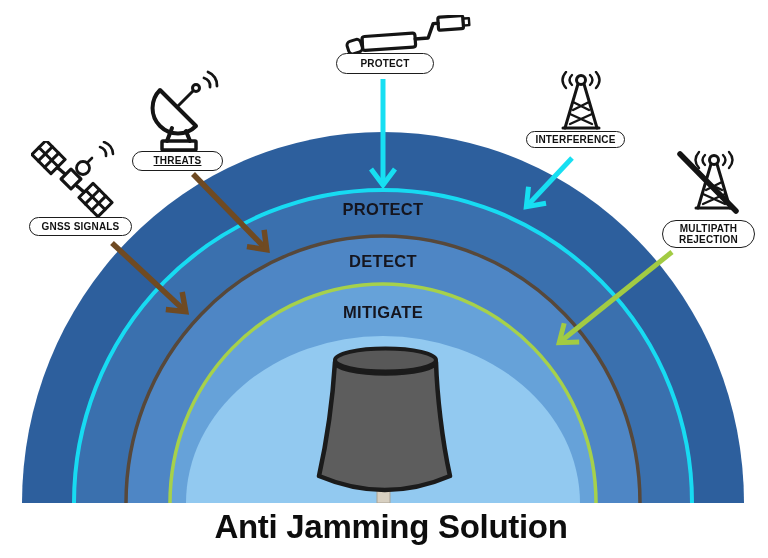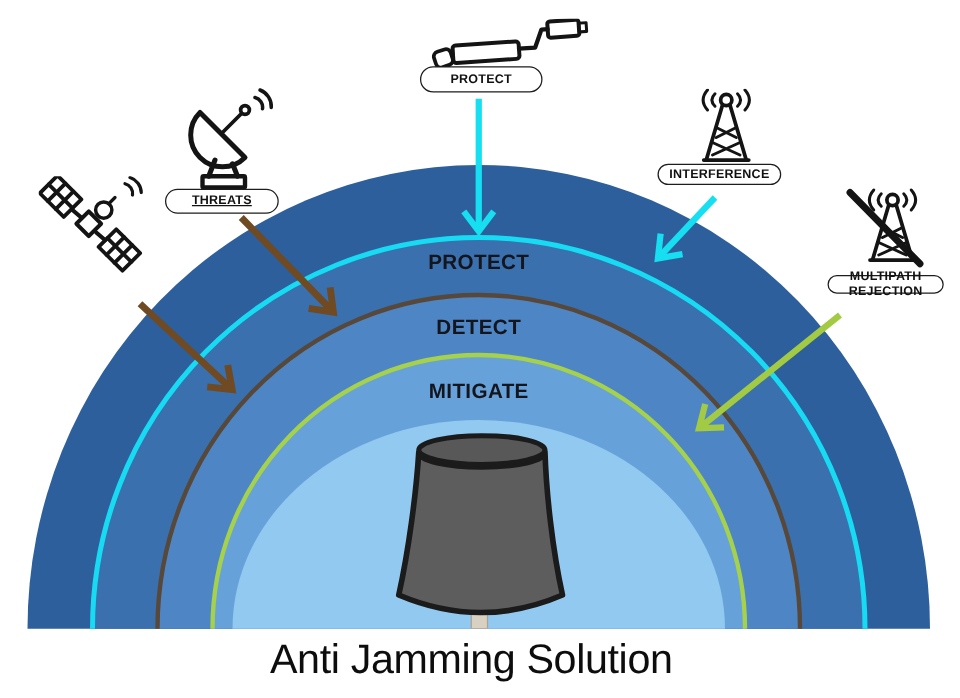--- a/index.html
+++ b/index.html
@@ -11,22 +11,22 @@
   .dome-svg{position:absolute;left:0;top:0;}
   .icon{position:absolute;}
   .pill{
     position:absolute;box-sizing:border-box;background:#ffffff;
     border:1.6px solid #1d1d1d;border-radius:14px;
     display:flex;align-items:center;justify-content:center;
     font-size:10px;font-weight:bold;letter-spacing:.2px;color:#111;
     text-align:center;line-height:11.5px;z-index:5;
   }
   .title{
-    position:absolute;left:0;top:508px;width:754px;text-align:center;
-    font-size:33px;font-weight:normal;color:#0d0d0d;letter-spacing:-.3px;
+    position:absolute;left:14px;top:508px;width:754px;text-align:center;
+    font-size:33px;font-weight:bold;color:#0d0d0d;letter-spacing:-.3px;
   }
 </style>
 </head>
 <body>
 
 <div class="stage">
 
   <svg class="dome-svg" width="768" height="558" viewBox="0 0 768 558">
     <defs>
       <clipPath id="domeClip">
@@ -139,21 +139,24 @@
     <path d="M 61,3 Q 68,11 61,19" stroke-width="2.4"></path>
     <line x1="12" y1="5" x2="68" y2="62" stroke-width="5.5"></line>
   </svg>
 
   <div class="pill" style="left:336px;top:53px;width:98px;height:21px;">
     <span>PROTECT</span>
   </div>
   <div class="pill" style="left:132px;top:151px;width:91px;height:20px;text-decoration:underline;">
     <span>THREATS</span>
   </div>
+  <div class="pill" style="left:29px;top:217px;width:103px;height:19px;">
+    <span>GNSS SIGNALS</span>
+  </div>
   <div class="pill" style="left:526px;top:131px;width:99px;height:17px;">
     <span>INTERFERENCE</span>
   </div>
-  <div class="pill" style="left:662px;top:220px;width:93px;height:15px;padding:2px 6px;">
+  <div class="pill" style="left:662px;top:220px;width:93px;height:28px;padding:2px 6px;">
     <span>MULTIPATH REJECTION</span>
   </div>
 
   <div class="title">Anti Jamming Solution</div>
 </div>
 
 </body></html>

